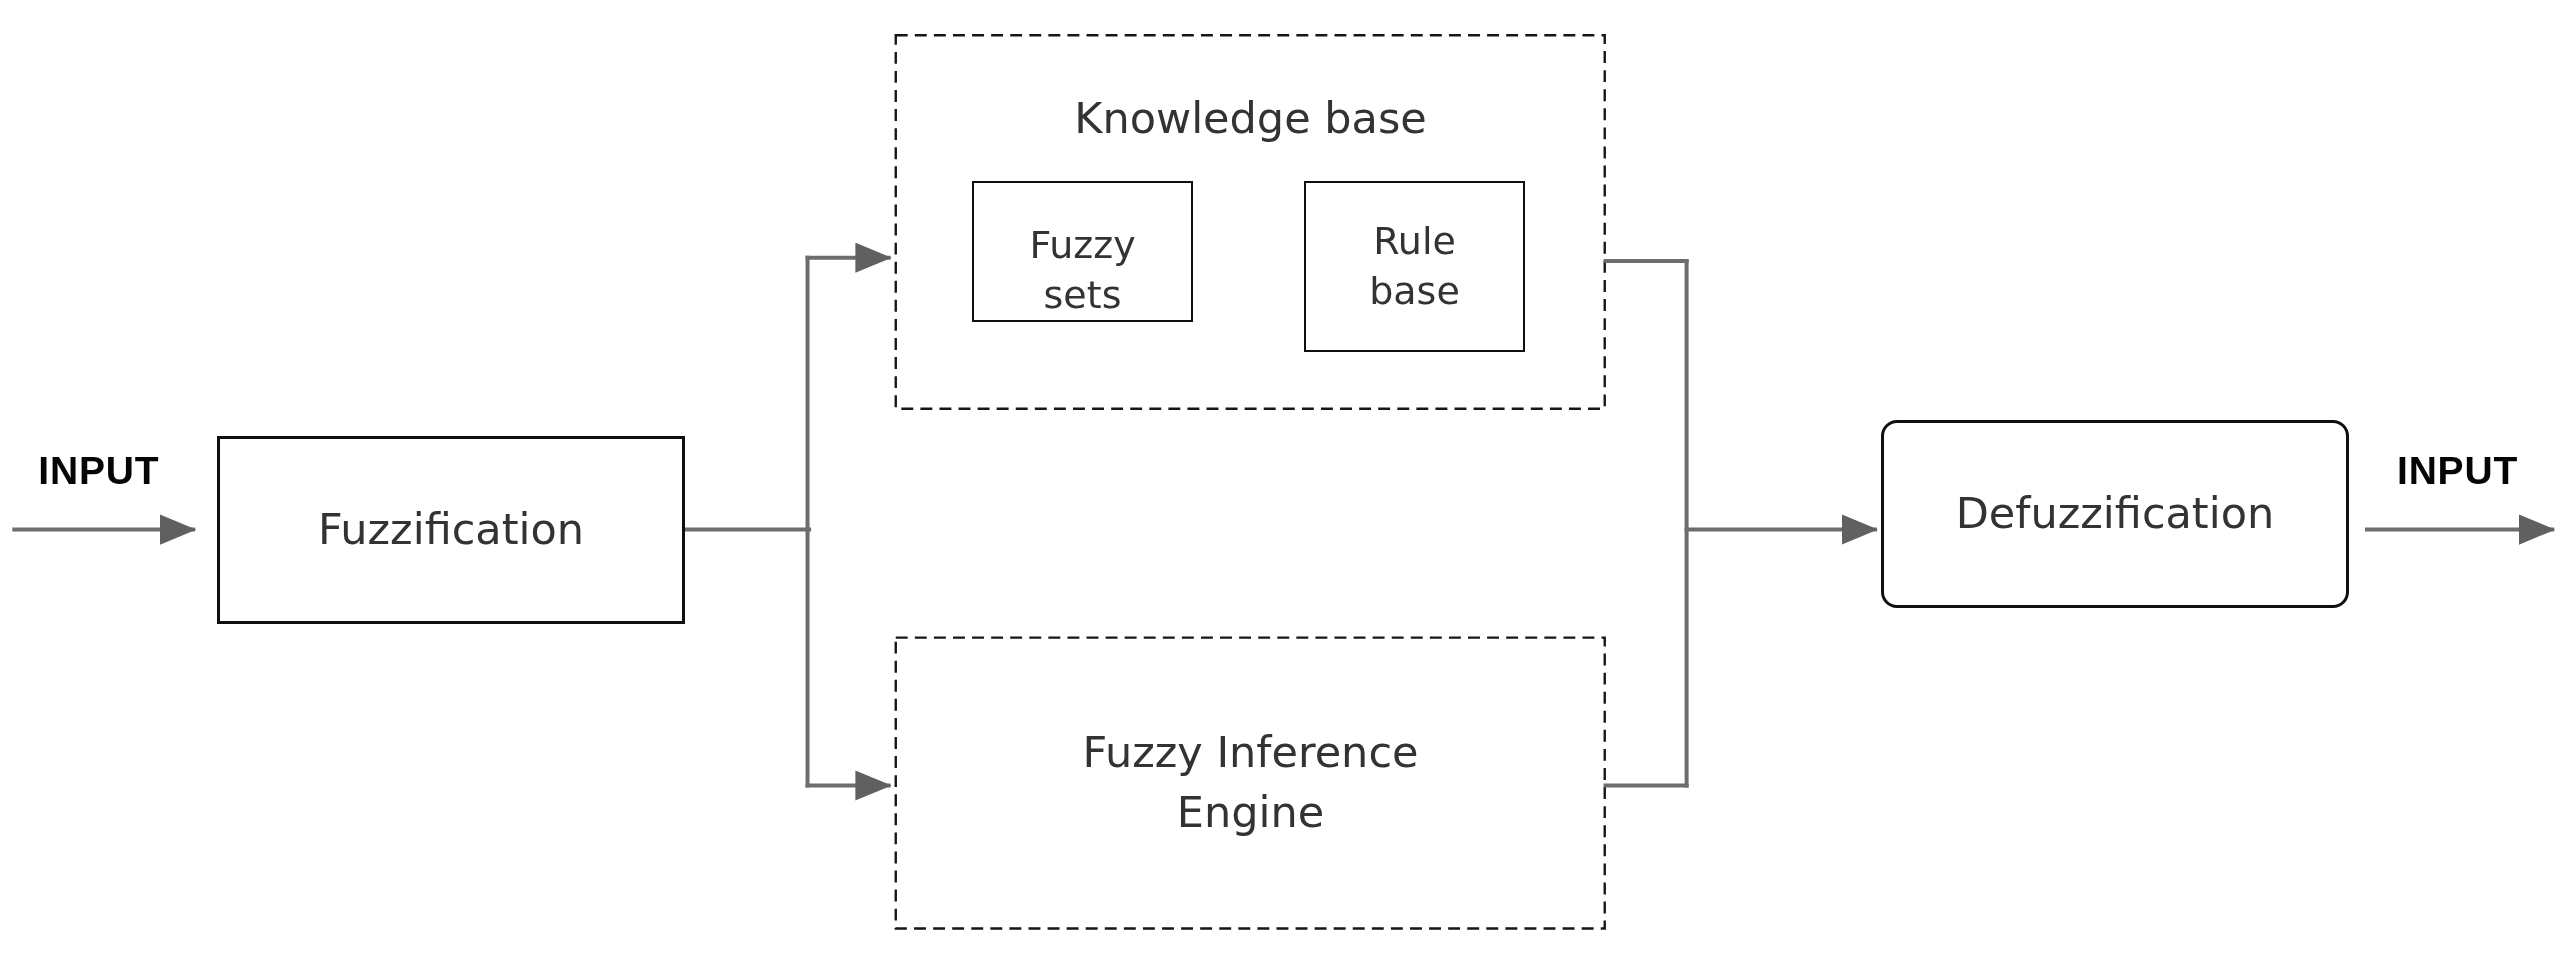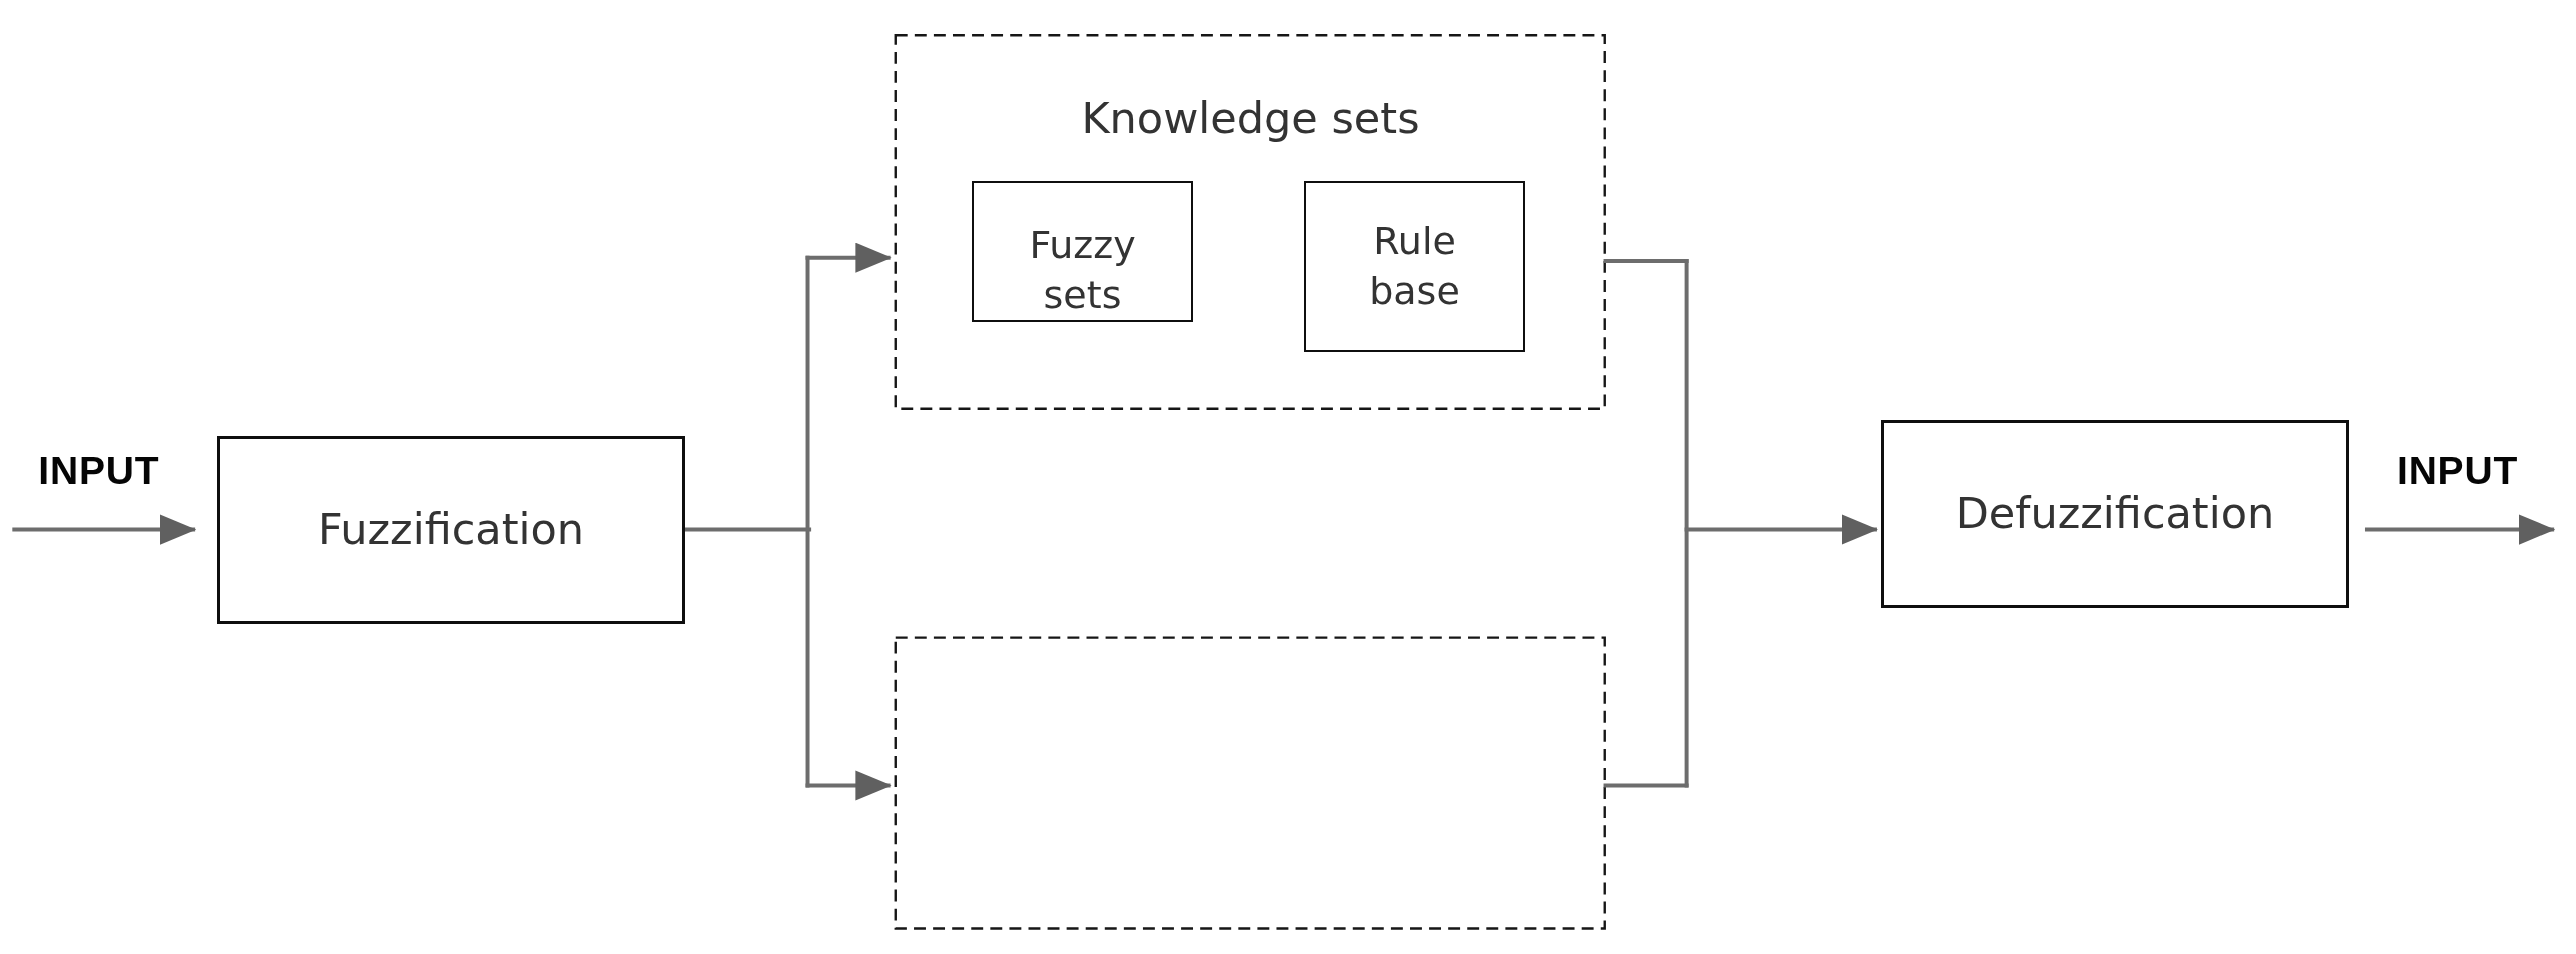--- a/index.html
+++ b/index.html
@@ -62,30 +62,34 @@
   </svg>
 
   <div class="io-label" style="left:14.3px;top:451px;width:169px;">INPUT</div>
   <div class="io-label" style="left:2373px;top:451px;width:169px;">INPUT</div>
 
   <div class="box big" style="left:217px;top:420px;width:468px;height:188px;margin-top:16px;">
     <span>Fuzzification</span>
   </div>
 
   <div class="dashed-area" style="left:895px;top:33px;width:711px;height:375px;"></div>
-  <div class="group-title" style="left:895px;top:94px;width:711px;">Knowledge sets</div>
+  <div class="group-title" style="left:895px;top:94px;width:711px;">Knowledge base</div>
 
   <div class="box small" style="left:972px;top:181px;width:221px;height:141px;align-items:flex-end;">
     <span>Fuzzy
 sets</span>
   </div>
   <div class="box small" style="left:1304px;top:181px;width:221px;height:171px;">
     <span>Rule
 base</span>
   </div>
 
+  <div class="group-body" style="left:895px;top:636px;width:711px;height:292px;">
+    <span>Fuzzy Inference
+Engine</span>
+  </div>
 
-  <div class="box big" style="left:1881px;top:420px;width:468px;height:188px;">
+  <div class="box big" style="left:1881px;top:420px;width:468px;height:188px;border-radius:16px;">
     <span>Defuzzification</span>
   </div>
 
 </div>
 
 
 </body></html>

